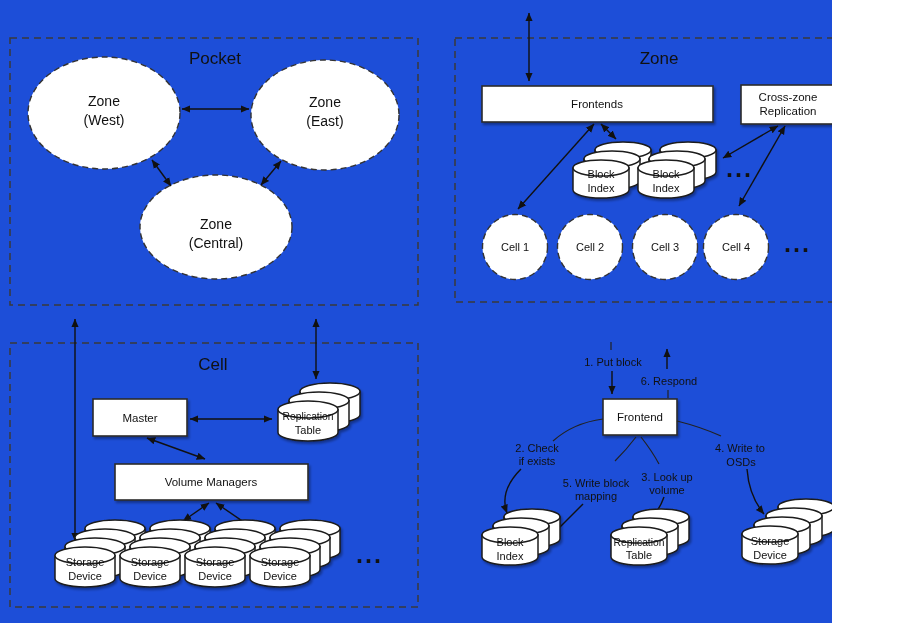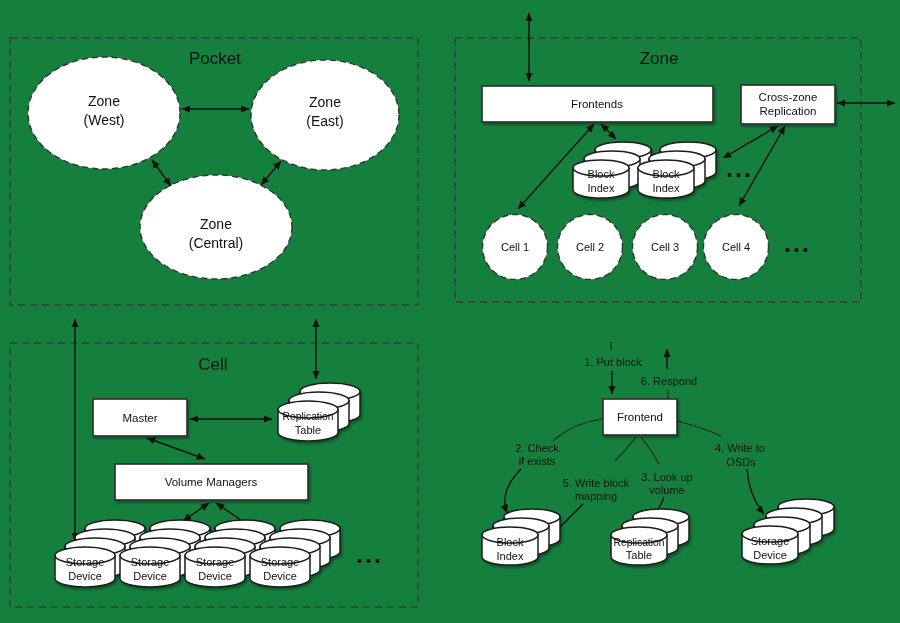--- a/index.html
+++ b/index.html
@@ -1,16 +1,16 @@
 <!DOCTYPE html>
 <html><head>
 <meta charset="utf-8">
 <style>
   html,body{margin:0;padding:0;background:#fff;}
-  .canvas{position:relative;width:900px;height:623px;background:#15803d;overflow:hidden;}
+  .canvas{position:relative;width:832px;height:623px;background:#1d4ed8;overflow:hidden;}
   svg{display:block;}
   text{font-family:"Liberation Sans","DejaVu Sans",sans-serif;fill:#111;}
   .title{font-size:17px;}
   .lbl{font-size:11.5px;}
   .small{font-size:11px;}
   .cyl-lbl{font-size:11px;}
   .cyl-lbl-sm{font-size:10.3px;}
   .ell-lbl{font-size:14px;}
   .dots{font-size:25px;font-weight:700;letter-spacing:2px;}
   .box{fill:#fff;stroke:#2b2b2b;stroke-width:1.6;}

